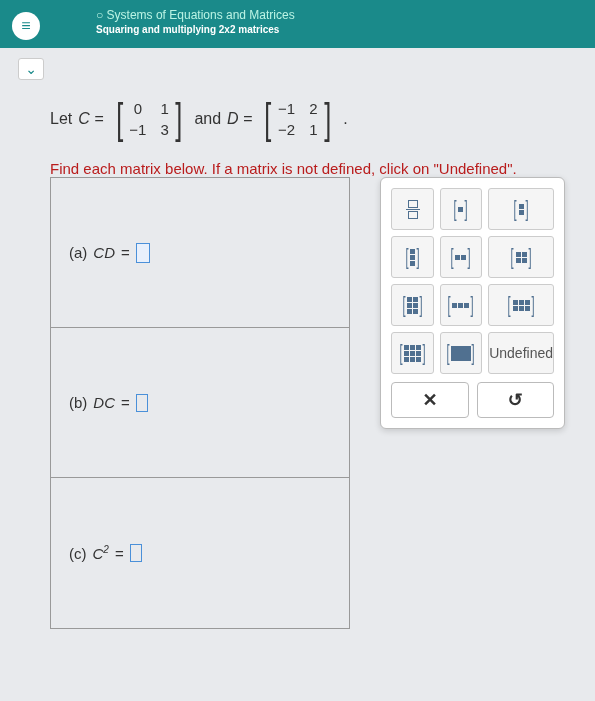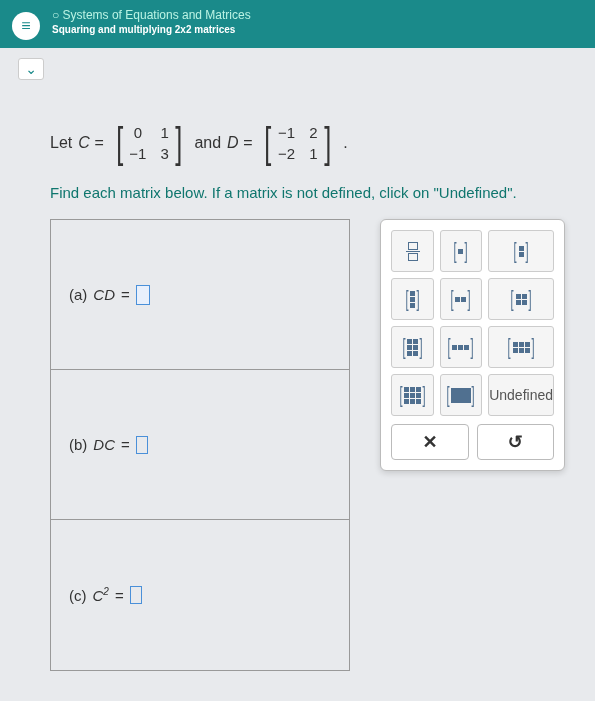--- a/index.html
+++ b/index.html
@@ -1,33 +1,33 @@
 <!DOCTYPE html>
 <html><head>
 <meta charset="utf-8">
 <style>
 * { box-sizing: border-box; margin: 0; padding: 0; }
 body { font-family: Arial, sans-serif; background: #e8eaed; width: 595px; height: 701px; overflow: hidden; }
 
 .header { background: #1a8a8a; color: #fff; padding: 8px 12px; display: flex; align-items: flex-start; gap: 12px; }
 .menu-icon { width: 28px; height: 28px; border-radius: 50%; background: #fff; display: flex; align-items: center; justify-content: center; flex-shrink: 0; margin-top: 4px; }
 .menu-icon span { color: #1a8a8a; font-size: 16px; font-weight: bold; }
-.header-text { flex: 1; }
+.header-text { flex: 1; margin-left: 44px; }
 .breadcrumb { font-size: 12px; color: #cfe; opacity: 0.9; }
 .breadcrumb::before { content: "○ "; }
 .title { font-size: 10px; font-weight: bold; color: #fff; margin-top: 2px; }
 
 .chevron { position: absolute; left: 18px; top: 58px; background: #fff; border: 1px solid #ccc; width: 26px; height: 22px; display: flex; align-items: center; justify-content: center; font-size: 14px; color: #1a8a8a; border-radius: 3px; }
 
-.content { padding: 74px 30px 20px 50px; color: #333; }
+.content { padding: 50px 30px 20px 50px; color: #333; }
 .problem-setup { font-size: 16px; margin-bottom: 20px; display: flex; align-items: center; flex-wrap: wrap; gap: 6px; }
 .matrix { display: inline-flex; align-items: center; margin: 0 4px; }
 .bracket { font-size: 42px; font-weight: 100; line-height: 1; color: #333; transform: scaleX(0.6); }
 .matrix-body { display: inline-grid; grid-template-columns: auto auto; gap: 4px 14px; padding: 0 4px; font-size: 15px; text-align: center; }
-.instruction { font-size: 15px; margin-bottom: 18px; color: #0f766e; }
+.instruction { font-size: 15px; color: #b91c1c; }
 
 .work-area { display: flex; gap: 30px; align-items: flex-start; }
 .answer-grid { border: 1px solid #999; width: 310px; }
 .answer-cell { border-bottom: 1px solid #999; height: 150px; padding: 50px 18px; font-size: 15px; display: flex; align-items: center; gap: 6px; }
 .answer-cell:last-child { border-bottom: none; }
 .placeholder-box { display: inline-block; width: 14px; height: 20px; border: 1px solid #4a90d9; background: #e8f0fc; vertical-align: middle; }
 .placeholder-box-sm { display: inline-block; width: 12px; height: 18px; border: 1px solid #4a90d9; vertical-align: middle; }
 .it { font-style: italic; }
 
 .tool-panel { background: #fff; border: 1px solid #bbb; border-radius: 6px; padding: 10px; width: 190px; box-shadow: 0 2px 6px rgba(0,0,0,0.15); }

